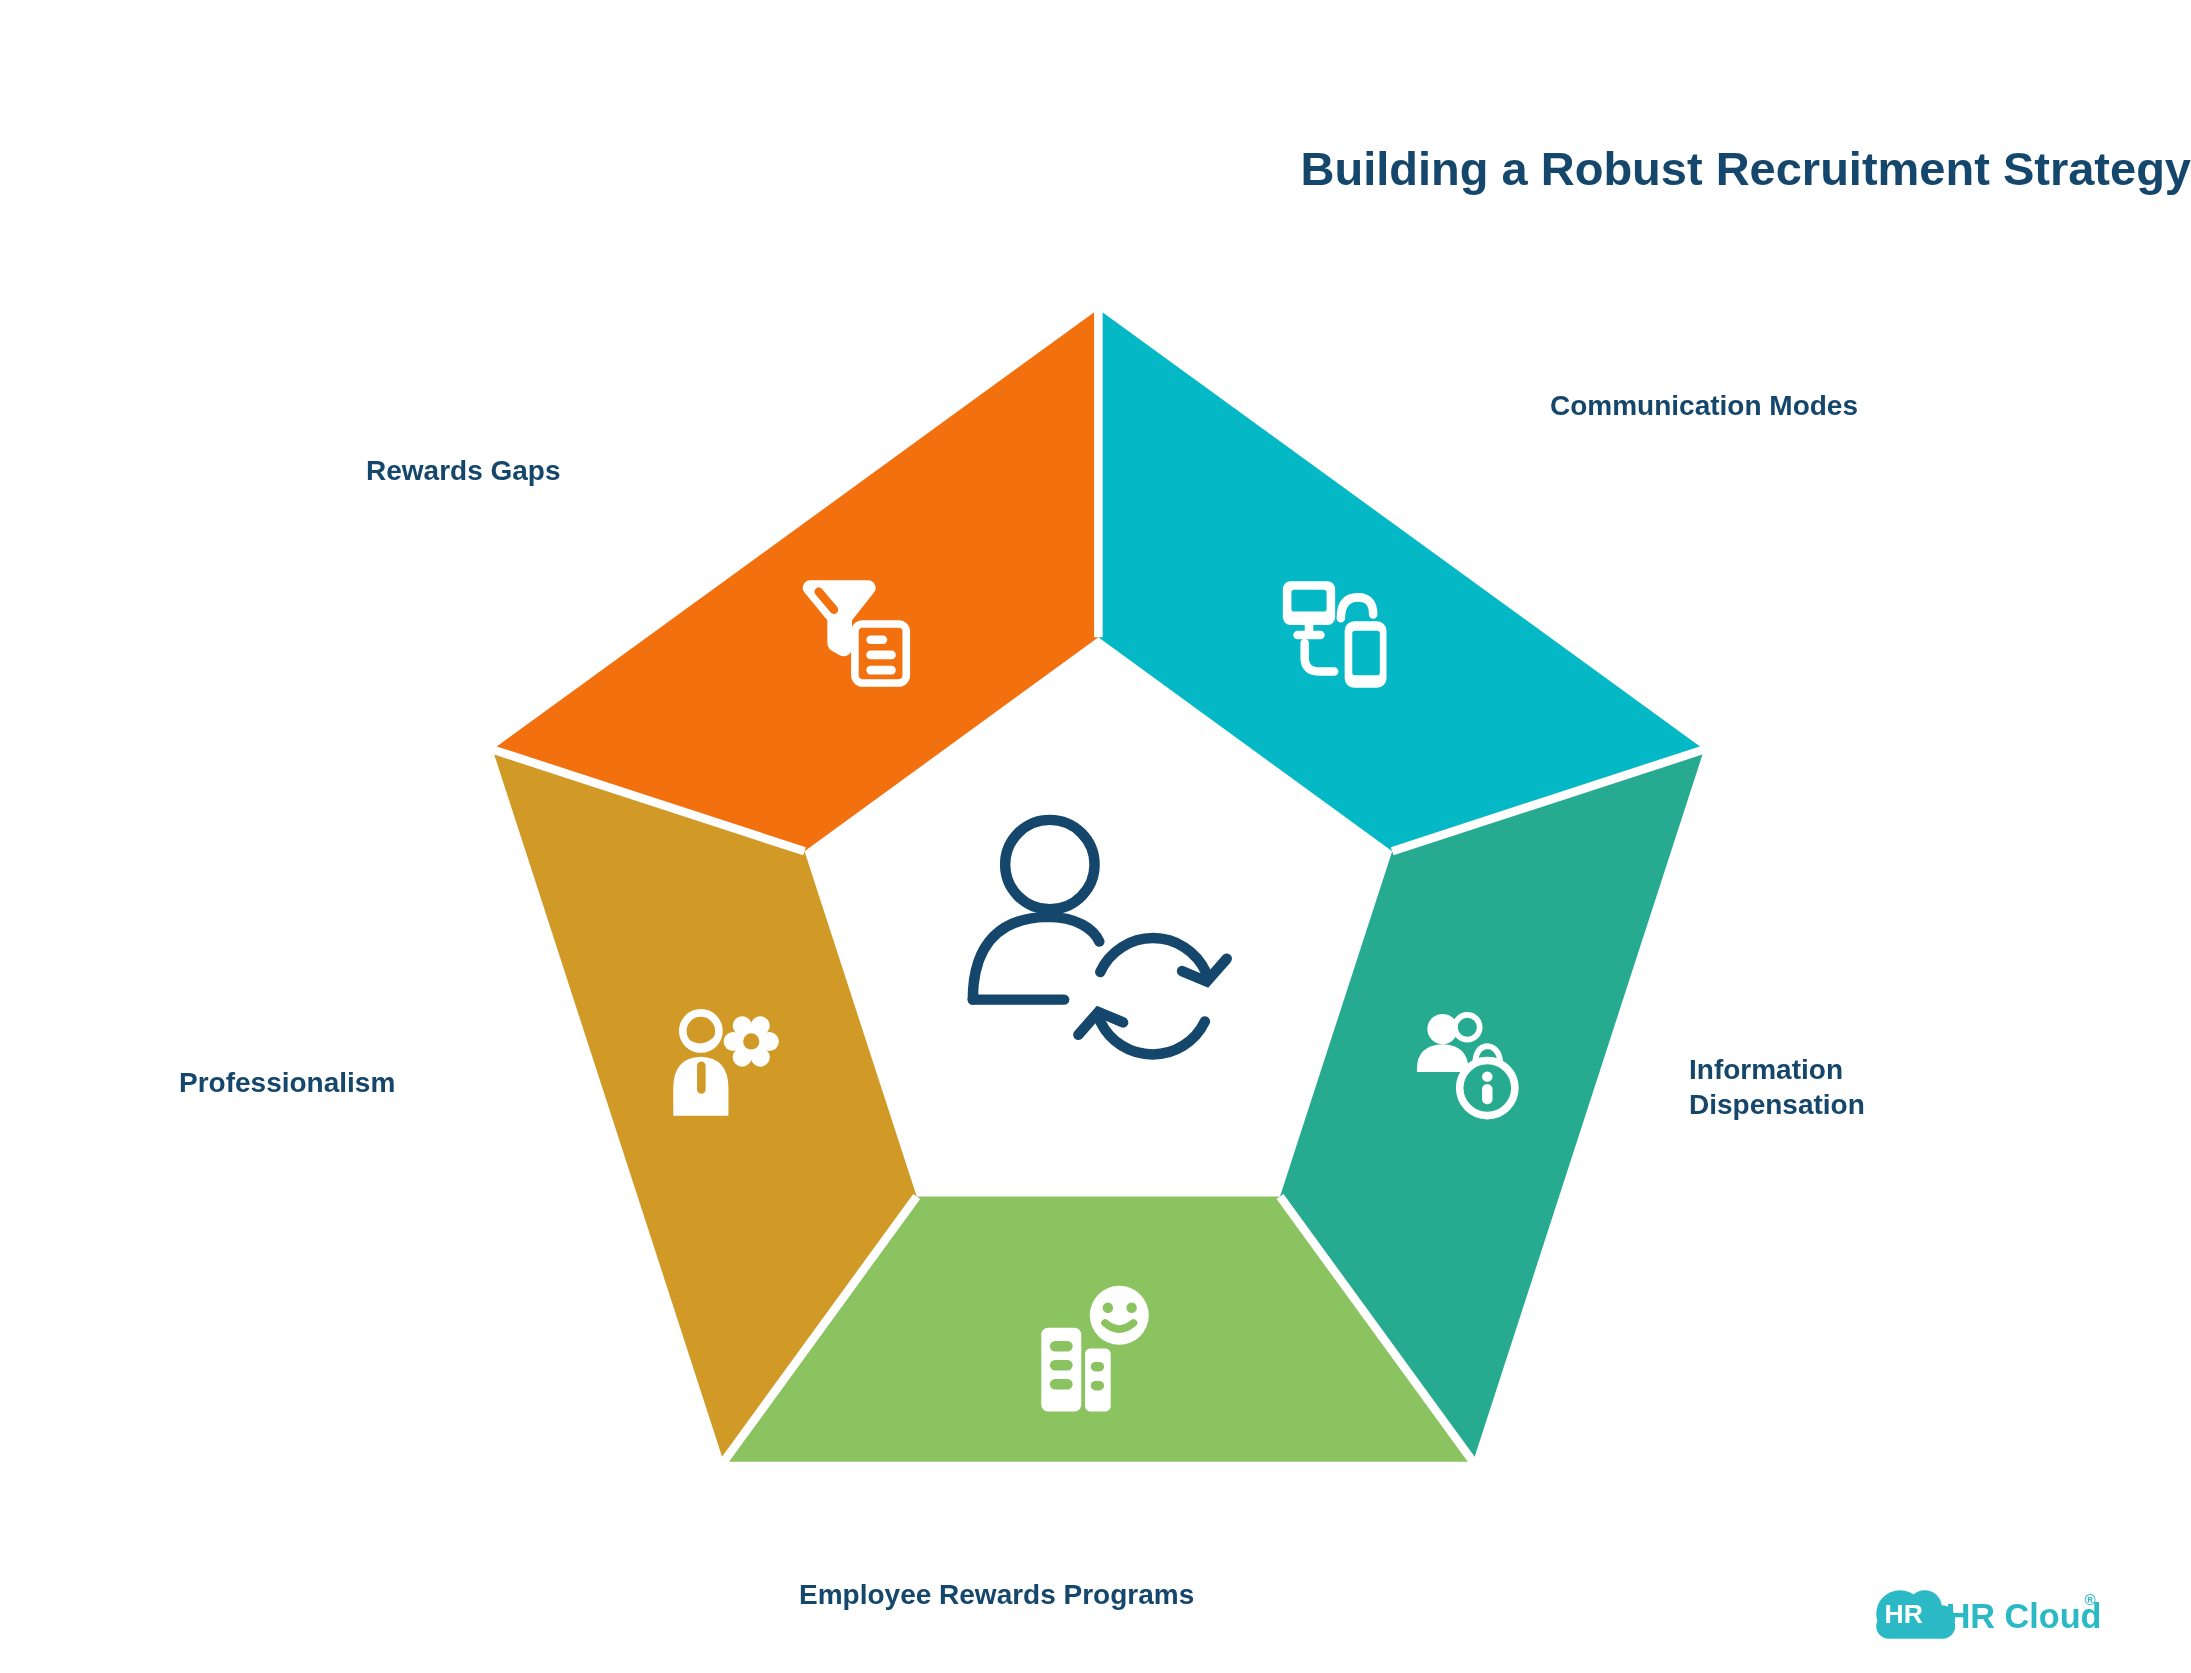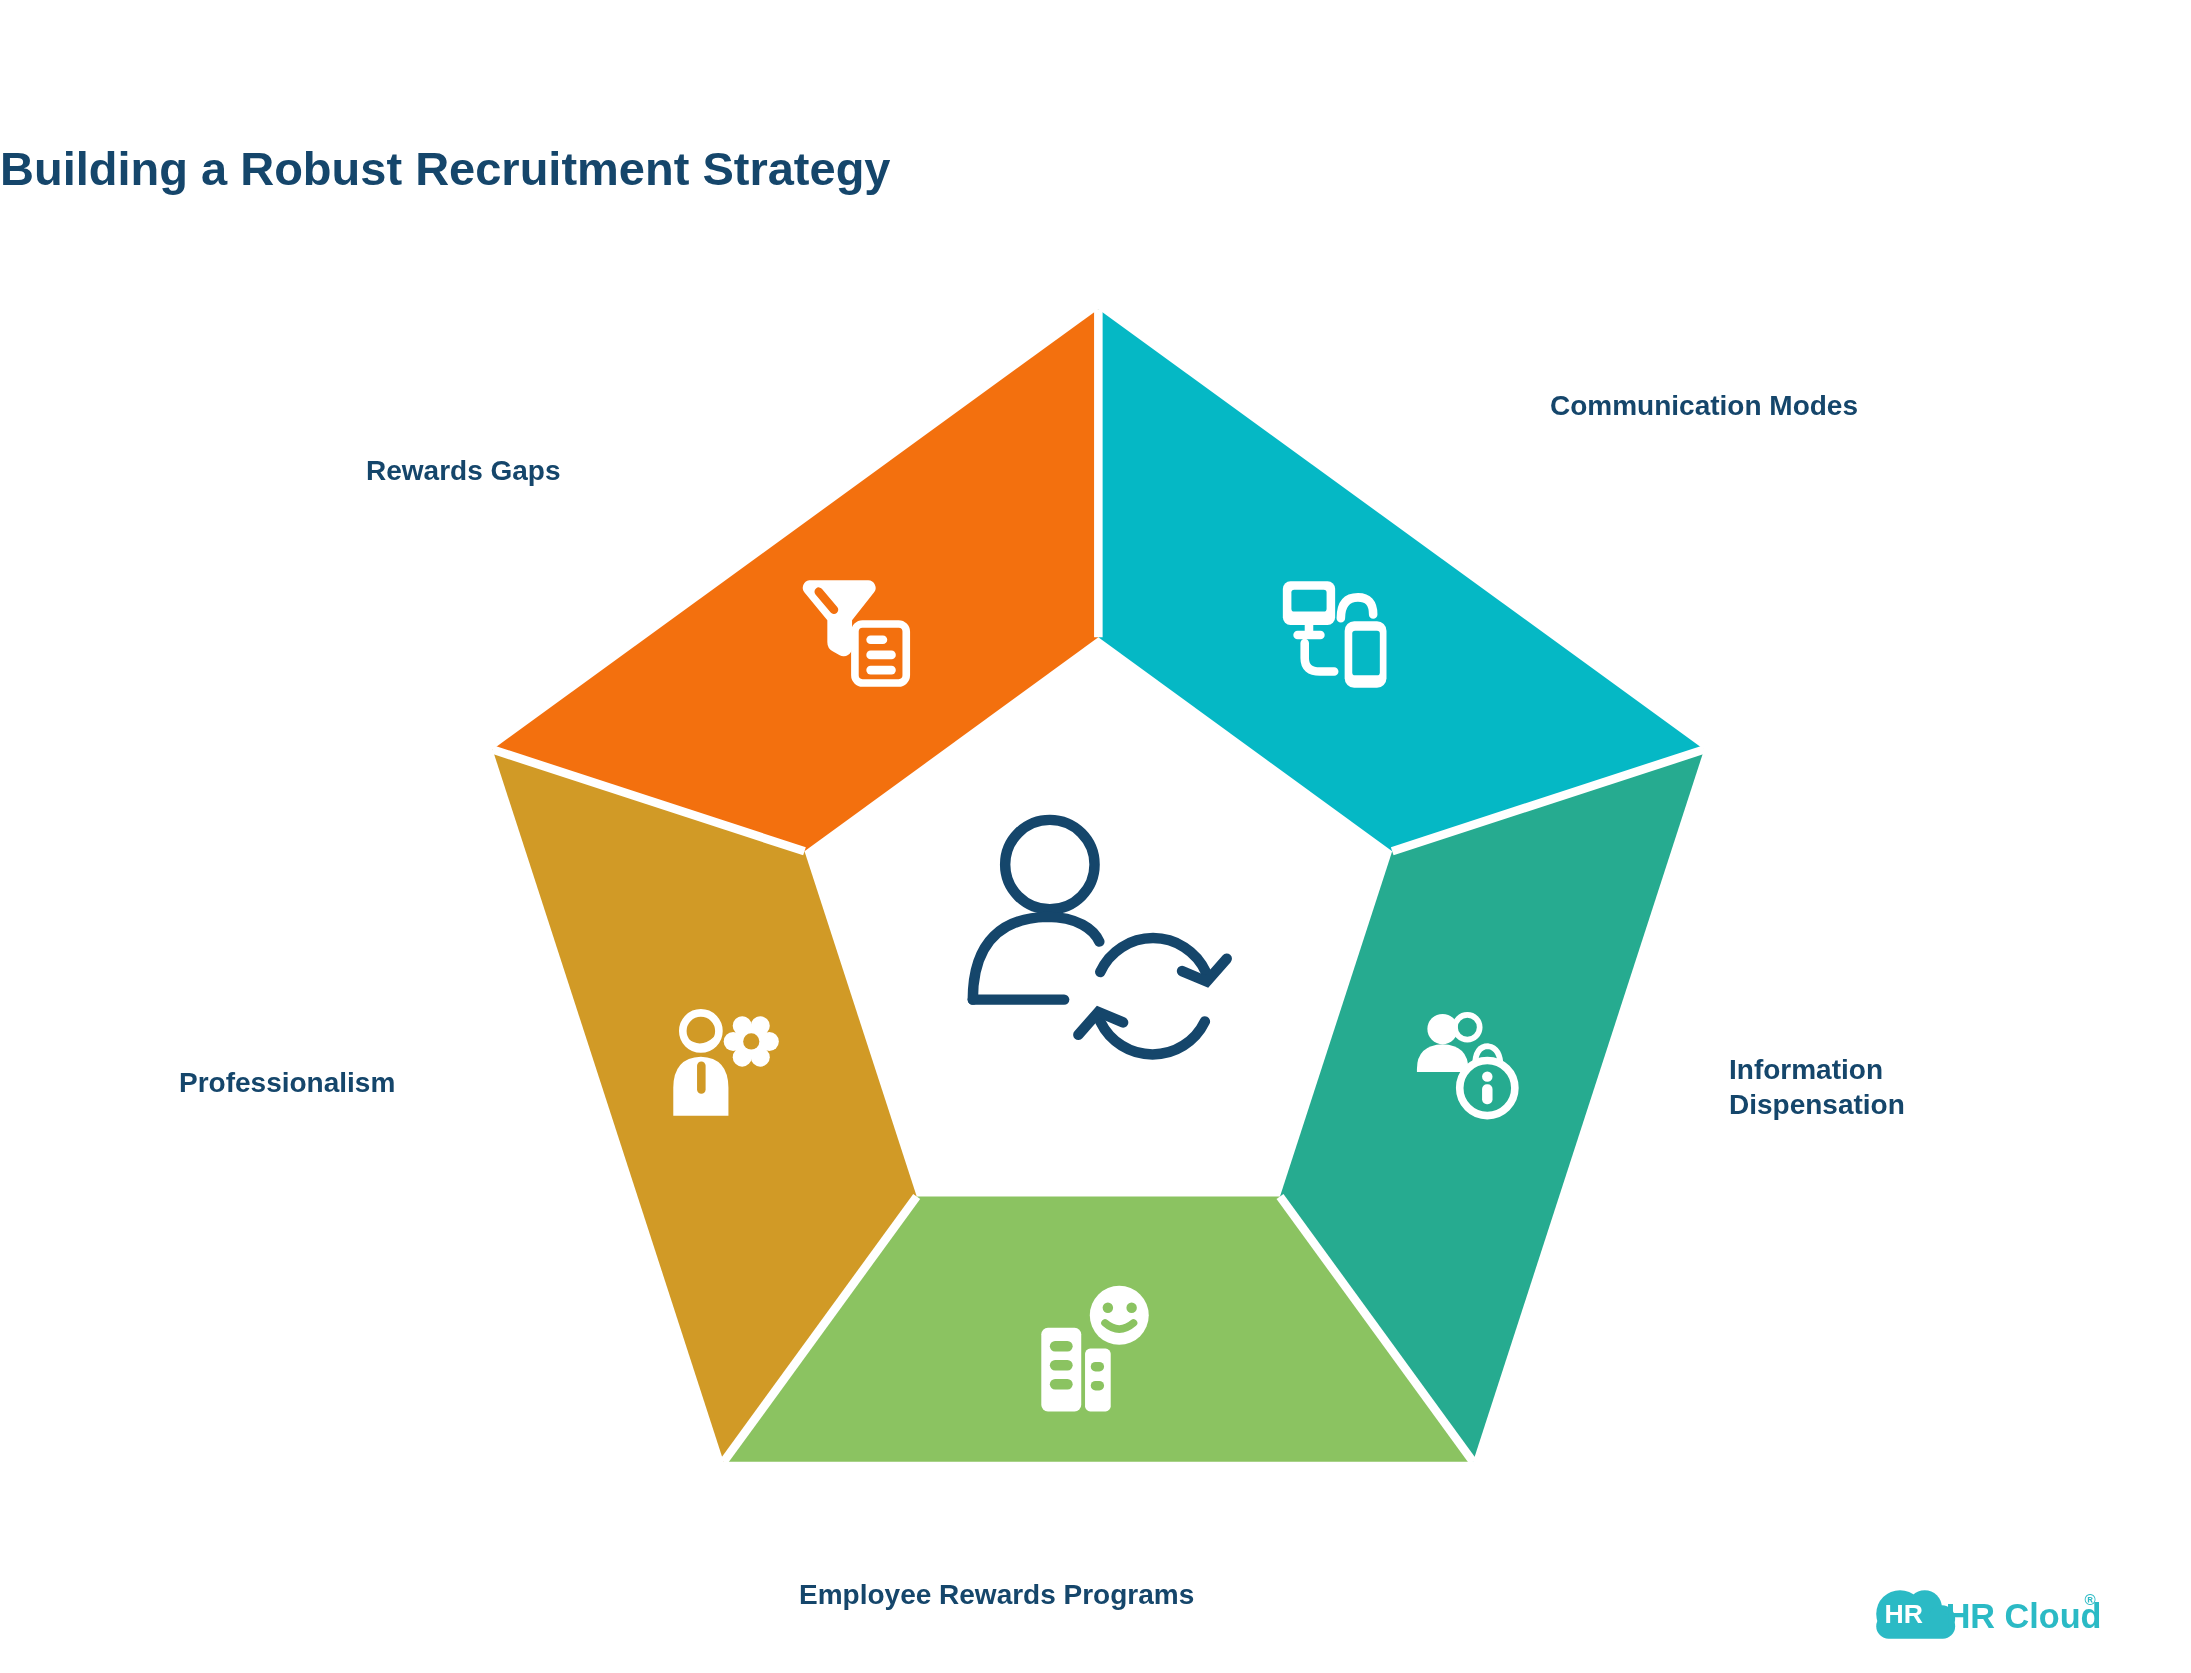--- a/index.html
+++ b/index.html
@@ -2,21 +2,21 @@
 <html style="font-size:15px"><head>
 <meta charset="utf-8">
 <style>
   html,body{margin:0;padding:0;background:#ffffff;}
   body{width:2191px;height:1674px;position:relative;overflow:hidden;
        font-family:"Liberation Sans", sans-serif;}
   .stage{position:absolute;inset:0;}
   svg{position:absolute;left:0;top:0;}
   .lbl{position:absolute;color:#15466B;font-weight:bold;font-size:28px;
        line-height:1.25;letter-spacing:0px;}
-  .title{position:absolute;left:0;top:141px;width:2191px;text-align:left;
+  .title{position:absolute;left:0;top:141px;width:2191px;text-align:right;
        color:#15466B;font-weight:bold;font-size:47px;}
 </style>
 </head>
 <body>
 
 <div class="stage">
 
   <div class="title">Building a Robust Recruitment Strategy</div>
 
   <svg width="2191" height="1674" viewBox="0 0 2304 1760">
@@ -118,20 +118,20 @@
       <text x="2002" y="1707" text-anchor="middle" font-size="28" font-weight="bold" fill="#ffffff">HR</text>
       <text x="2046" y="1712" font-size="36" font-weight="bold" fill="#2BBAC5">HR Cloud</text>
       <text x="2192" y="1688" font-size="16" font-weight="bold" fill="#2BBAC5">®</text>
     </g>
   </svg>
 
   <div class="lbl" style="left:366px;top:453px;">Rewards Gaps</div>
 
   <div class="lbl" style="left:1550px;top:388px;width:314px;">Communication Modes</div>
 
-  <div class="lbl" style="left:1689px;top:1052px;width:285px;margin-left:40px;">Information Dispensation</div>
+  <div class="lbl" style="left:1689px;top:1052px;width:285px;">Information Dispensation</div>
 
   <div class="lbl" style="left:799px;top:1577px;text-align:center;">Employee Rewards Programs</div>
 
   <div class="lbl" style="left:179px;top:1065px;">Professionalism</div>
 
 </div>
 
 
 </body></html>

